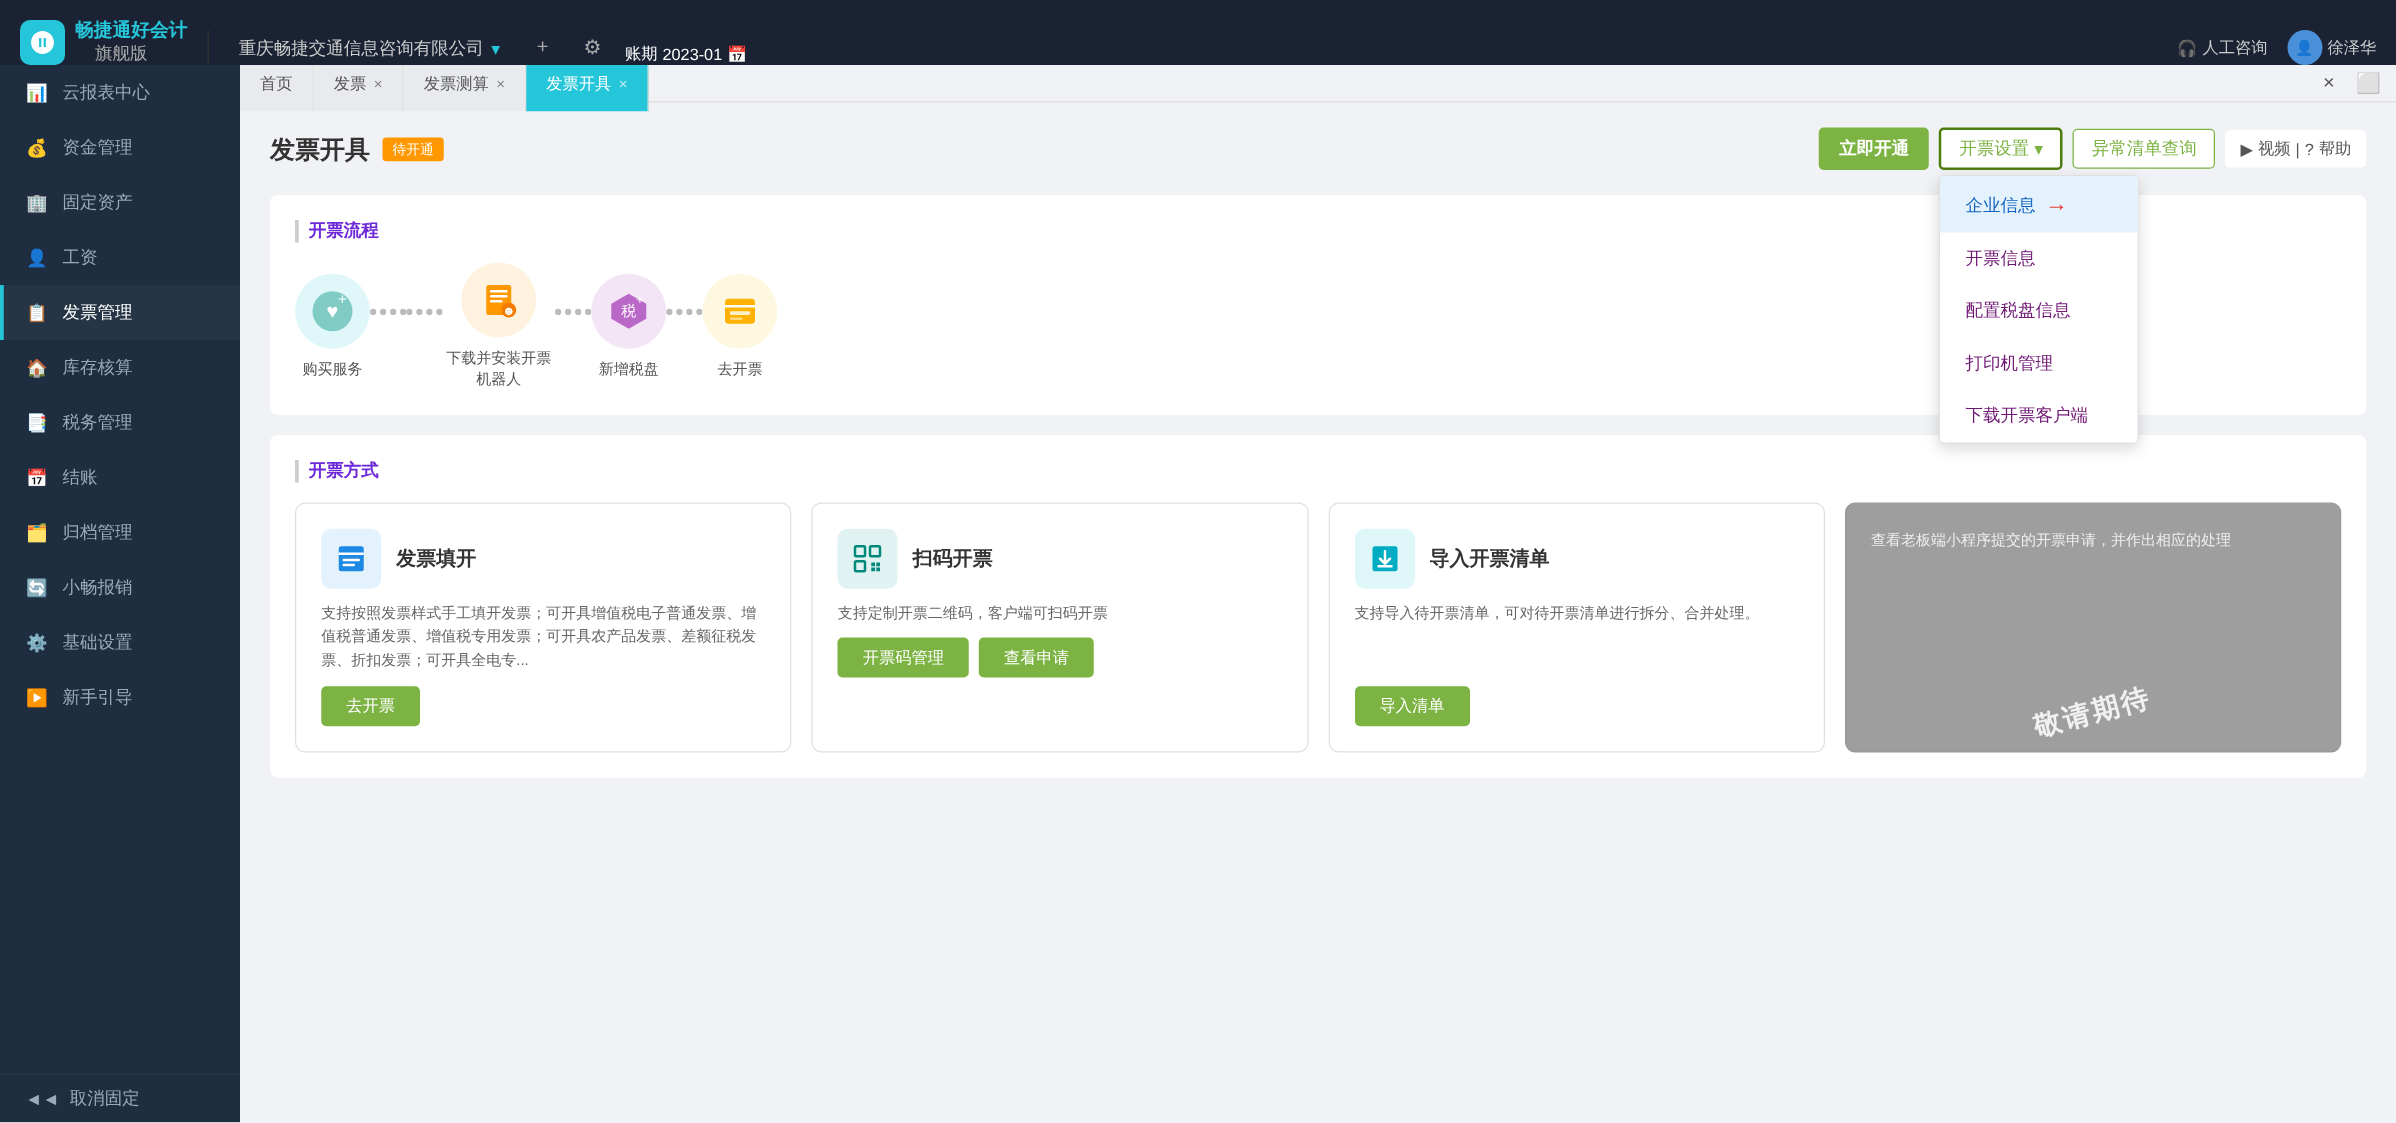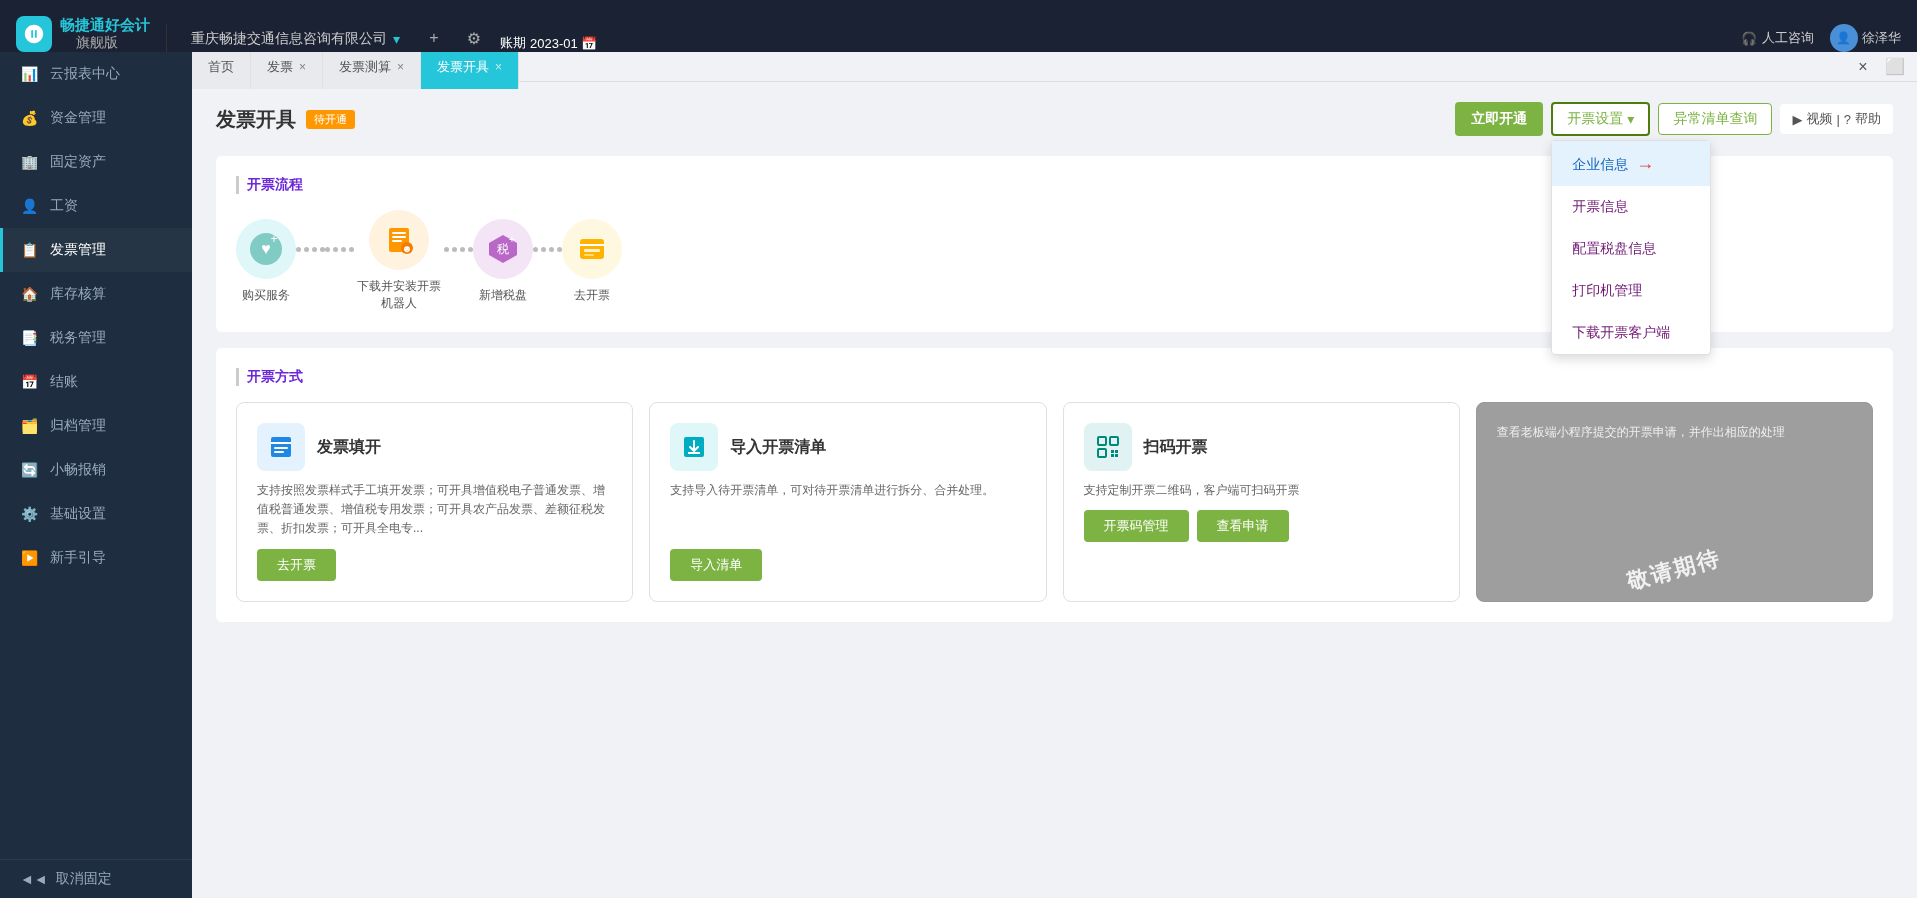--- a/index.html
+++ b/index.html
@@ -368,55 +368,55 @@
                   </svg>
                 </div>
                 <span class="method-title">发票填开</span>
               </div>
               <div class="method-desc">支持按照发票样式手工填开发票；可开具增值税电子普通发票、增值税普通发票、增值税专用发票；可开具农产品发票、差额征税发票、折扣发票；可开具全电专...</div>
               <button class="method-btn">去开票</button>
             </div>
 
             <div class="method-card">
               <div class="method-card-header">
-                <div class="method-icon method-icon-teal">
-                  <svg width="28" height="28" viewBox="0 0 28 28">
-                    <rect x="4" y="4" width="20" height="20" rx="2" fill="#00acc1"></rect>
-                    <path d="M14 8 L14 18 M10 14 L14 18 L18 14" stroke="white" stroke-width="2" fill="none" stroke-linecap="round"></path>
-                    <line x1="8" y1="20" x2="20" y2="20" stroke="white" stroke-width="2"></line>
-                  </svg>
-                </div>
-                <span class="method-title">导入开票清单</span>
-              </div>
-              <div class="method-desc">支持导入待开票清单，可对待开票清单进行拆分、合并处理。</div>
-              <button class="method-btn">导入清单</button>
-            </div>
-
-            <div class="method-card">
-              <div class="method-card-header">
                 <div class="method-icon method-icon-cyan">
                   <svg width="28" height="28" viewBox="0 0 28 28">
                     <rect x="4" y="4" width="8" height="8" rx="1" fill="none" stroke="#00897b" stroke-width="2"></rect>
                     <rect x="16" y="4" width="8" height="8" rx="1" fill="none" stroke="#00897b" stroke-width="2"></rect>
                     <rect x="4" y="16" width="8" height="8" rx="1" fill="none" stroke="#00897b" stroke-width="2"></rect>
                     <rect x="17" y="17" width="3" height="3" fill="#00897b"></rect>
                     <rect x="21" y="17" width="3" height="3" fill="#00897b"></rect>
                     <rect x="17" y="21" width="3" height="3" fill="#00897b"></rect>
                     <rect x="21" y="21" width="3" height="3" fill="#00897b"></rect>
                   </svg>
                 </div>
                 <span class="method-title">扫码开票</span>
               </div>
               <div class="method-desc">支持定制开票二维码，客户端可扫码开票</div>
               <div style="display:flex; gap:8px;">
                 <button class="method-btn">开票码管理</button>
                 <button class="method-btn">查看申请</button>
               </div>
             </div>
 
+            <div class="method-card">
+              <div class="method-card-header">
+                <div class="method-icon method-icon-teal">
+                  <svg width="28" height="28" viewBox="0 0 28 28">
+                    <rect x="4" y="4" width="20" height="20" rx="2" fill="#00acc1"></rect>
+                    <path d="M14 8 L14 18 M10 14 L14 18 L18 14" stroke="white" stroke-width="2" fill="none" stroke-linecap="round"></path>
+                    <line x1="8" y1="20" x2="20" y2="20" stroke="white" stroke-width="2"></line>
+                  </svg>
+                </div>
+                <span class="method-title">导入开票清单</span>
+              </div>
+              <div class="method-desc">支持导入待开票清单，可对待开票清单进行拆分、合并处理。</div>
+              <button class="method-btn">导入清单</button>
+            </div>
+
             <div class="method-card" style="position:relative; background:#9e9e9e; border-color:#999;">
               <div class="method-desc" style="color:#eee;">查看老板端小程序提交的开票申请，并作出相应的处理</div>
               <div style="position:absolute; bottom:16px; left:0; right:0; display:flex; align-items:center; justify-content:center;">
                 <span style="color:rgba(255,255,255,0.85); font-size:22px; font-weight:bold; transform:rotate(-15deg); display:inline-block; letter-spacing:2px;">敬请期待</span>
               </div>
             </div>
           </div>
         </div>
       </div>
     </div>

